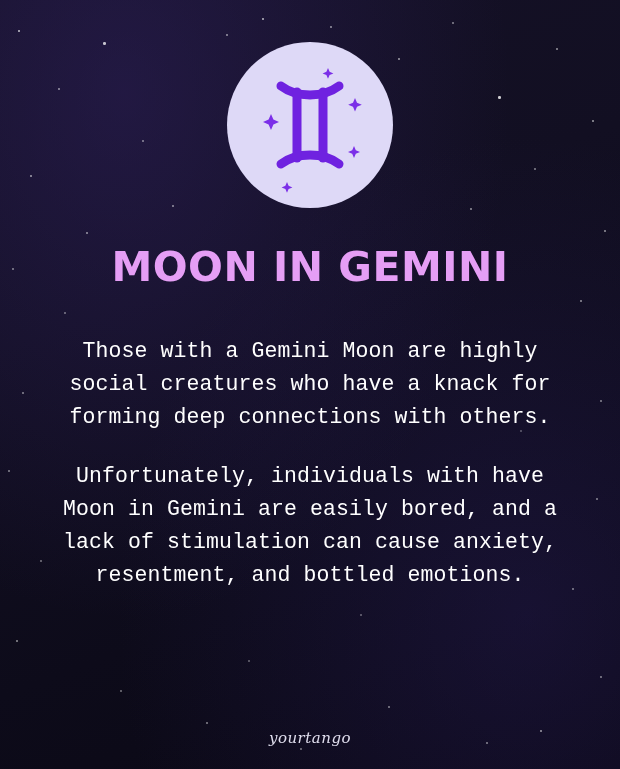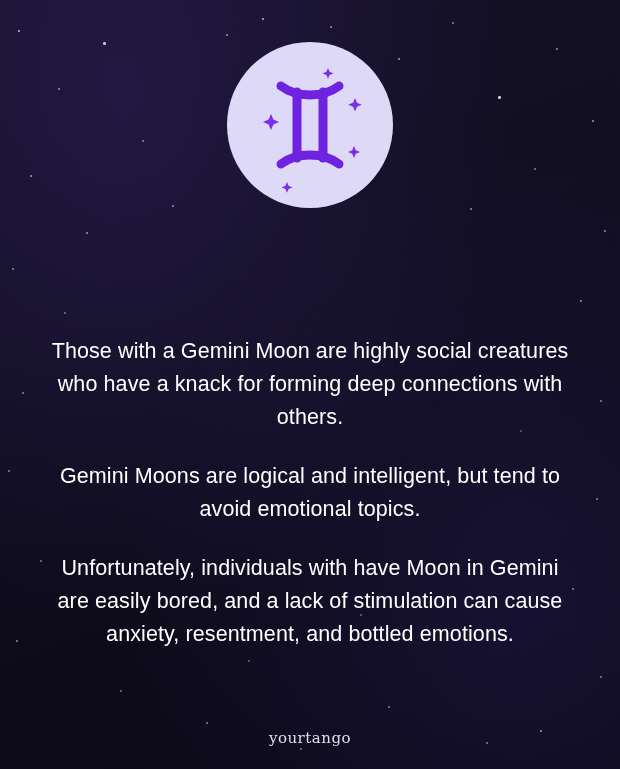--- a/index.html
+++ b/index.html
@@ -65,31 +65,33 @@
     right: 48px;
     text-align: center;
     color: #ffffff;
   }
   .para {
     font-size: 21.5px;
     line-height: 33px;
     margin: 0 0 26px 0;
     font-weight: 300;
     letter-spacing: 0.1px;
+    font-family: Liberation Mono, monospace;
   }
   .para:last-child { margin-bottom: 0; }
   .logo {
     position: absolute;
     bottom: 22px;
     left: 0;
     right: 0;
     text-align: center;
     color: #f2f0ff;
     font-size: 15px;
     font-family: "DejaVu Serif", serif;
+    font-style: italic;
     letter-spacing: 0.5px;
     opacity: 0.92;
   }
 </style>
 </head>
 <body>
 
 <div class="card">
 
   <div class="stars">
@@ -145,22 +147,22 @@
       <g fill="#7b2fe8">
         <path d="M44 72 l2.4 5.6 5.6 2.4 -5.6 2.4 -2.4 5.6 -2.4 -5.6 -5.6 -2.4 5.6 -2.4z"></path>
         <path d="M128 56 l2 4.8 4.8 2 -4.8 2 -2 4.8 -2 -4.8 -4.8 -2 4.8 -2z"></path>
         <path d="M127 104 l1.8 4.2 4.2 1.8 -4.2 1.8 -1.8 4.2 -1.8 -4.2 -4.2 -1.8 4.2 -1.8z"></path>
         <path d="M101 26 l1.6 3.8 3.8 1.6 -3.8 1.6 -1.6 3.8 -1.6 -3.8 -3.8 -1.6 3.8 -1.6z"></path>
         <path d="M60 140 l1.6 3.8 3.8 1.6 -3.8 1.6 -1.6 3.8 -1.6 -3.8 -3.8 -1.6 3.8 -1.6z"></path>
       </g>
     </svg>
   </div>
 
+  <div class="headline">MOON IN GEMINI</div>
 
   <div class="body-text">
     <p class="para">Those with a Gemini Moon are highly social creatures who have a knack for forming deep connections with others.</p>
-    <p class="para">Gemini Moons are logical and intelligent, but tend to avoid emotional topics.</p>
     <p class="para">Unfortunately, individuals with have Moon in Gemini are easily bored, and a lack of stimulation can cause anxiety, resentment, and bottled emotions.</p>
   </div>
 
   <div class="logo">yourtango</div>
 
 </div>
 
 </body></html>

